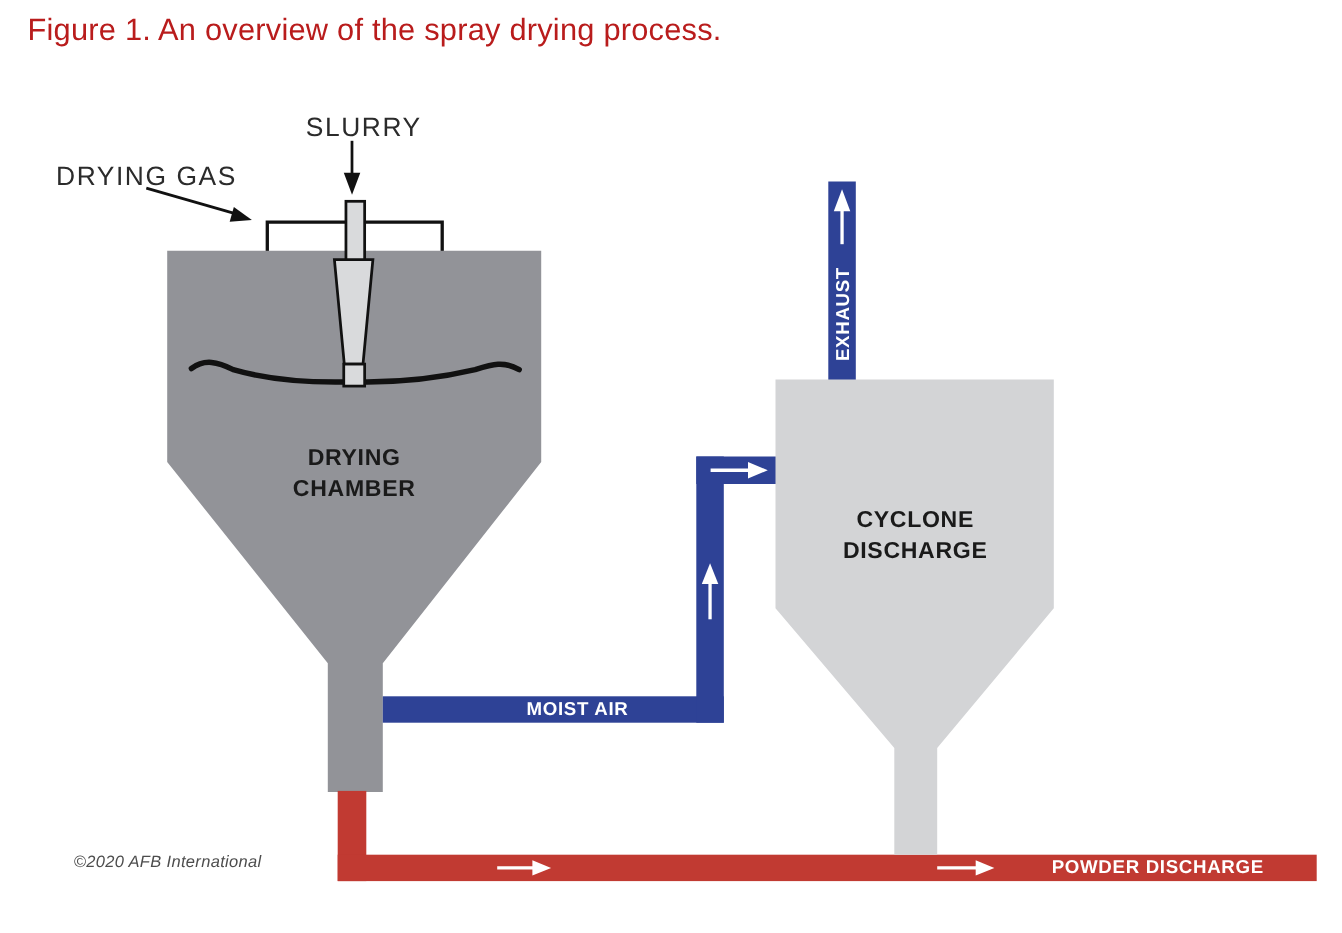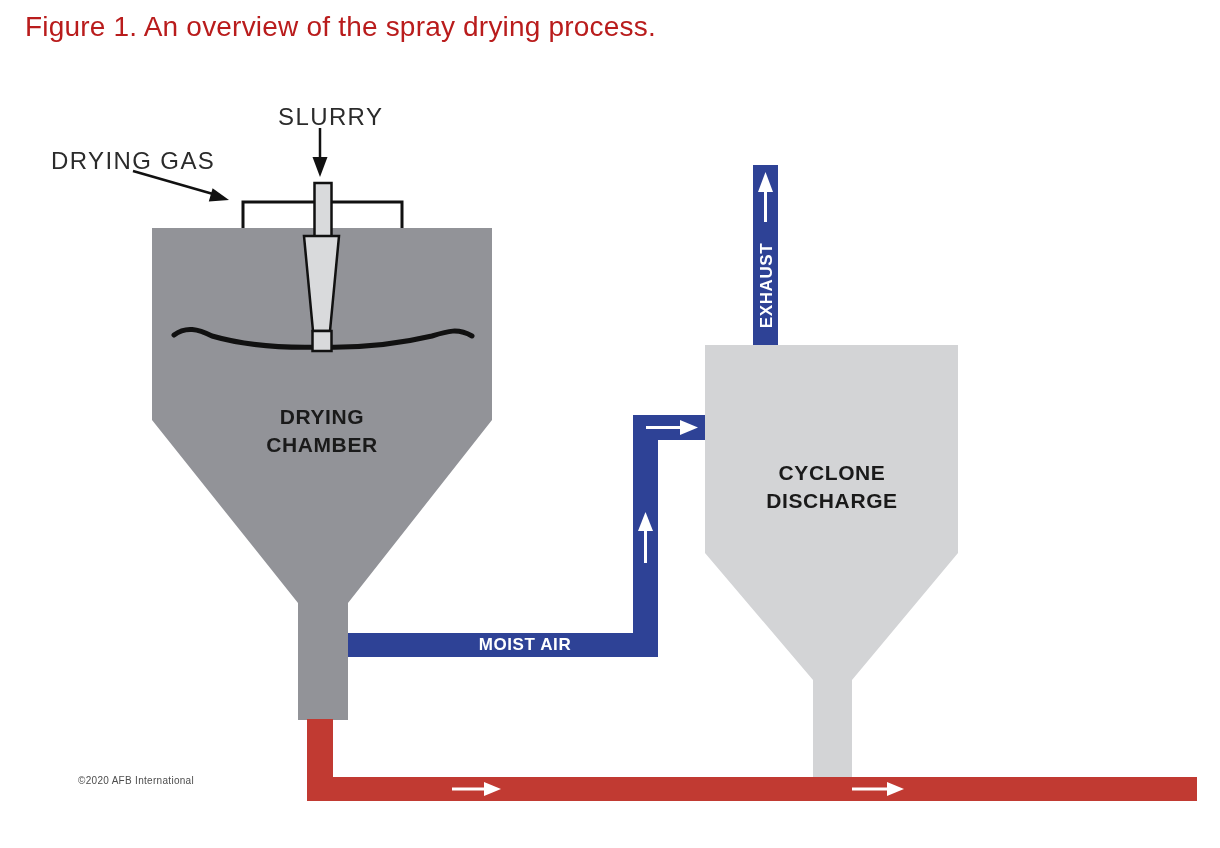--- a/index.html
+++ b/index.html
@@ -33,21 +33,21 @@
     color:#ffffff;font-weight:bold;font-size:17px;
     letter-spacing:0.6px;text-align:center;white-space:nowrap;
   }
   #moist-air-label{left:348px;top:633px;width:300px;height:24px;line-height:24px;margin-left:27px;}
   #exhaust-label{
     left:716px;top:273px;width:100px;height:25px;line-height:25px;
     transform:rotate(-90deg);
   }
   #powder-discharge-label{left:930px;top:777px;width:245px;height:24px;line-height:24px;}
   #copyright{
-    left:78px;top:775px;font-size:10px;color:#4d4d4d;letter-spacing:0.3px;
+    left:67px;top:775px;font-size:15px;color:#4d4d4d;letter-spacing:0.3px;font-style:italic;
   }
   svg{display:block;}
 </style>
 </head>
 <body>
 
 <div id="canvas">
 
   <svg class="abs" style="left:0;top:0;" width="1220" height="848" viewBox="0 0 1220 848">
 
@@ -117,16 +117,17 @@
 
   <div id="cyclone-label" class="abs vessel-label">
     <div>CYCLONE</div>
     <div>DISCHARGE</div>
   </div>
 
   <div id="moist-air-label" class="abs pipe-label">MOIST AIR</div>
 
   <div id="exhaust-label" class="abs pipe-label">EXHAUST</div>
 
+  <div id="powder-discharge-label" class="abs pipe-label">POWDER DISCHARGE</div>
 
   <div id="copyright" class="abs">©2020 AFB International</div>
 
 </div>
 
 </body></html>

